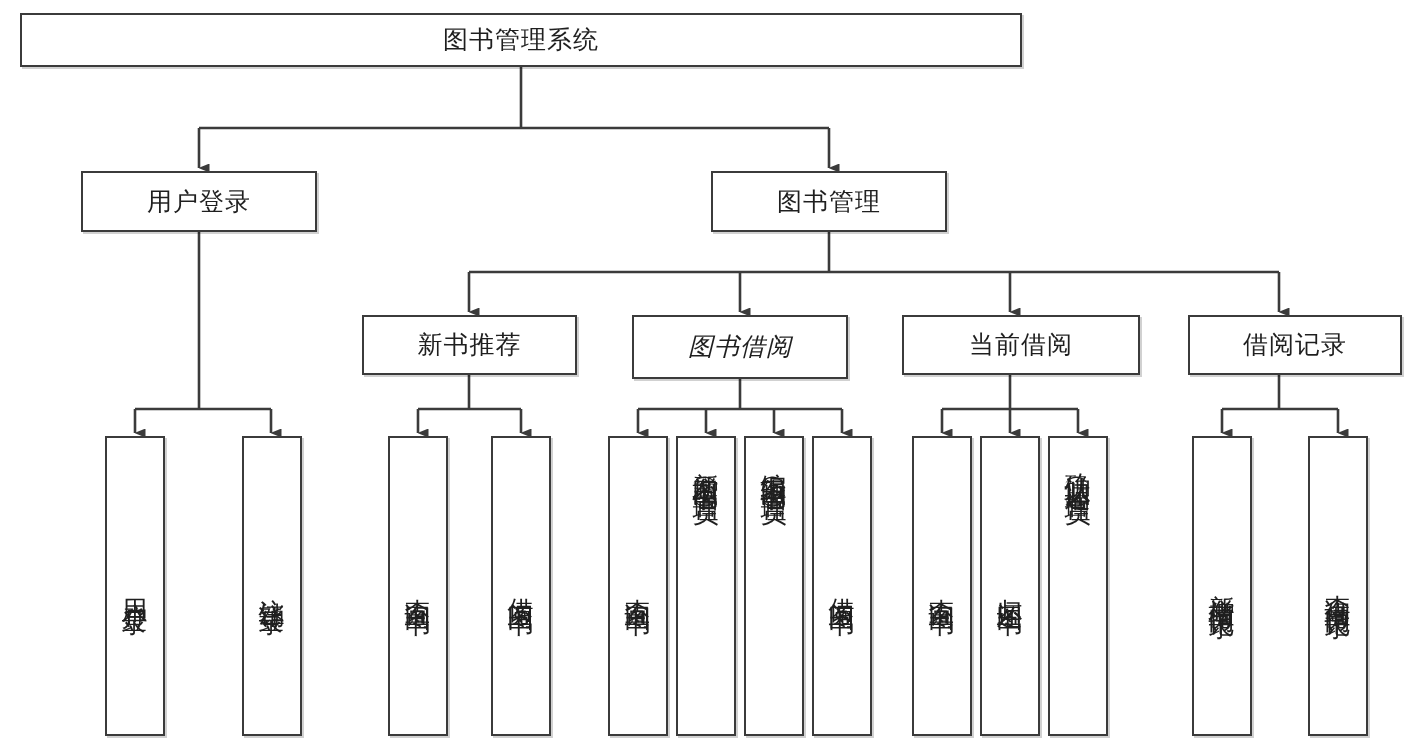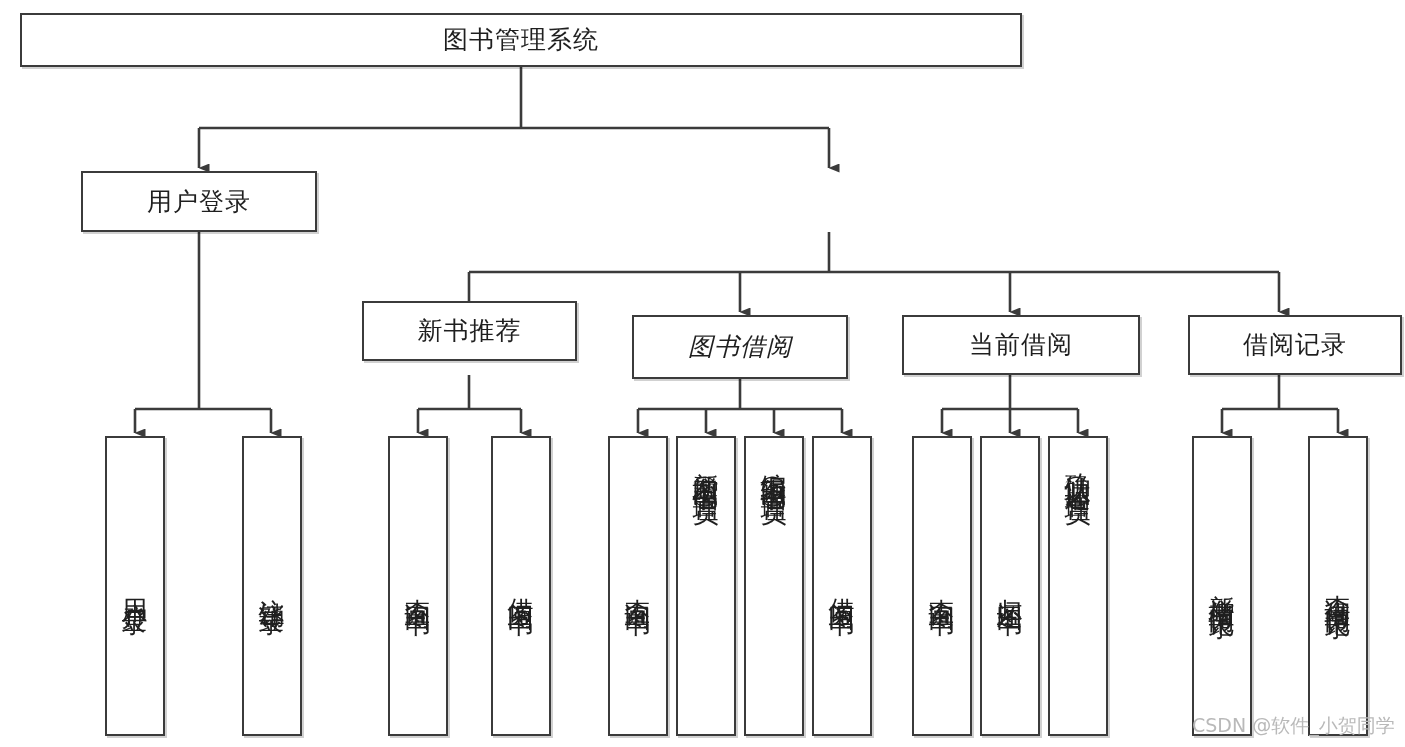--- a/index.html
+++ b/index.html
@@ -124,22 +124,25 @@
     </g>
   </svg>
 
   <div class="node h root" style="left:20px;top:13px;width:1002px;height:54px;">
     <span class="label">图书管理系统</span>
   </div>
 
   <div class="node h" style="left:81px;top:171px;width:236px;height:61px;">
     <span class="label">用户登录</span>
   </div>
+  <div class="node h" style="left:711px;top:171px;width:236px;height:61px;">
+    <span class="label">图书管理</span>
+  </div>
 
-  <div class="node h" style="left:362px;top:301px;width:215px;height:60px;">
+  <div class="node h" style="left:362px;top:315px;width:215px;height:60px;">
     <span class="label">新书推荐</span>
   </div>
   <div class="node h" style="left:632px;top:315px;width:216px;height:64px;font-style:italic;">
     <span class="label">图书借阅</span>
   </div>
   <div class="node h" style="left:902px;top:315px;width:238px;height:60px;">
     <span class="label">当前借阅</span>
   </div>
   <div class="node h" style="left:1188px;top:315px;width:214px;height:60px;">
     <span class="label">借阅记录</span>
@@ -182,15 +185,14 @@
     <span class="label">确认归还（管理员）</span>
   </div>
 
   <div class="node v mid" style="left:1192px;top:436px;width:60px;height:300px;">
     <span class="label">新增借阅记录</span>
   </div>
   <div class="node v mid" style="left:1308px;top:436px;width:60px;height:300px;">
     <span class="label">查询借阅记录</span>
   </div>
 
-  <div class="watermark" style="left:1192px;top:713px;">CSDN @软件_小贺同学</div>
 
 </div>
 
 </body></html>

